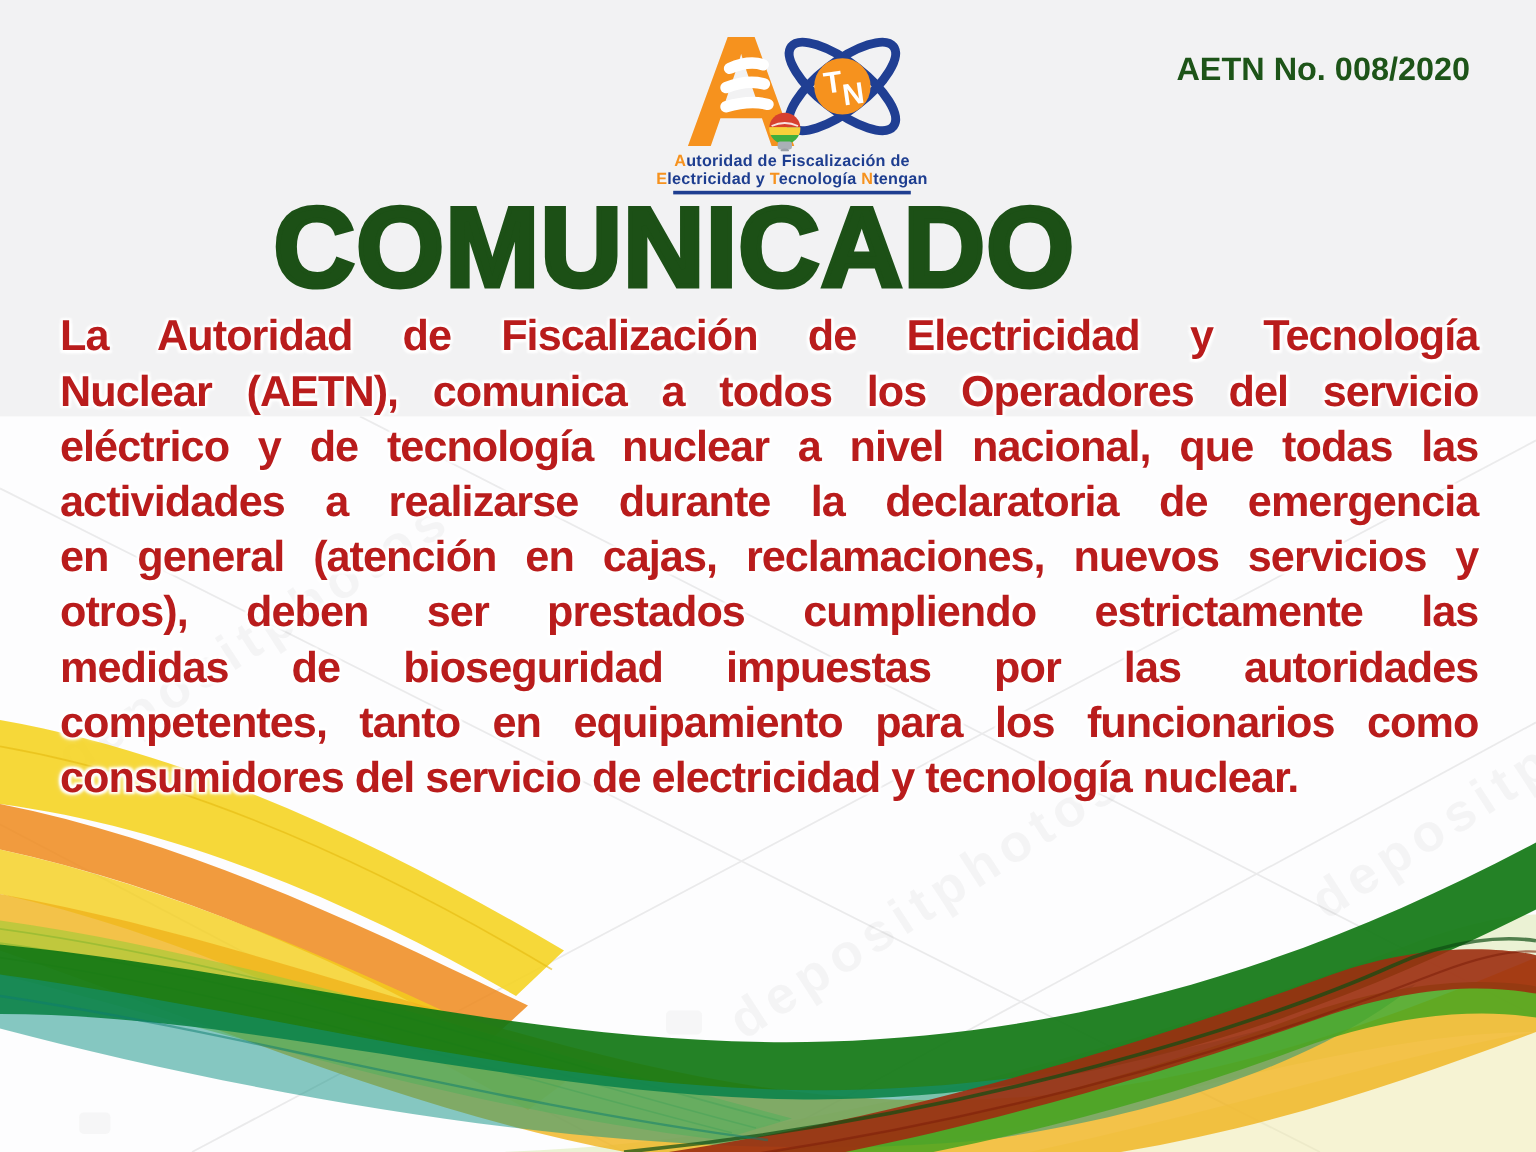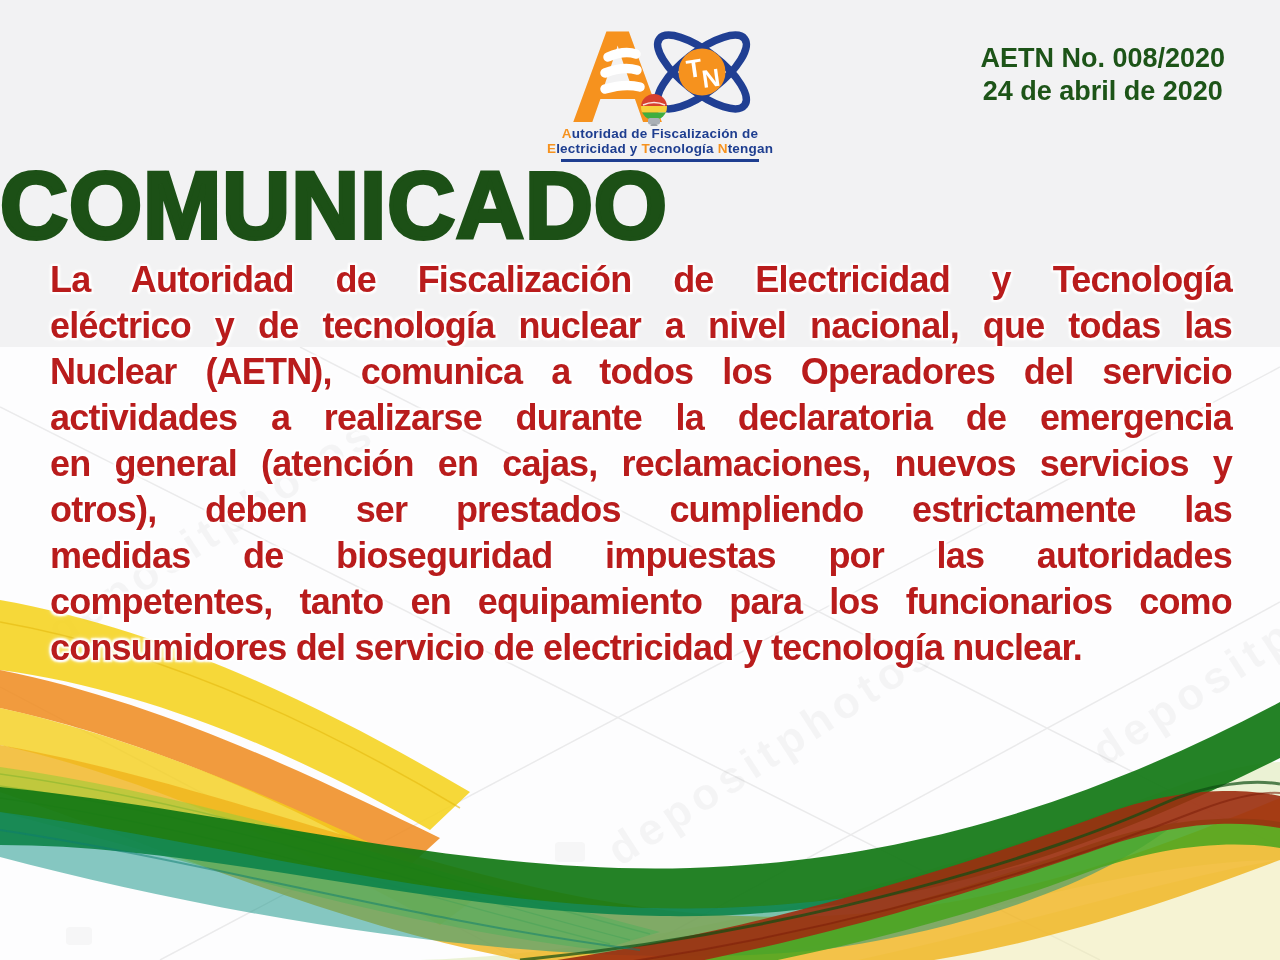--- a/index.html
+++ b/index.html
@@ -22,21 +22,21 @@
 
   
   .logo-wrap{position:absolute;left:660px;top:12px;transform:translateX(-50%);width:260px;text-align:center;}
   .logo-mark{width:192px;height:114px;display:block;margin:0 auto;}
   .logo-caption{color:#1e3e90;font-weight:bold;font-size:13.5px;line-height:15px;letter-spacing:.2px;white-space:nowrap;}
   .logo-caption .accent{color:#f6921e;}
   .logo-rule{height:3px;background:#1e3e90;width:198px;margin:3px auto 0;}
 
   
   .title{
-    position:absolute;top:152px;left:0;width:1124px;
+    position:absolute;top:152px;left:0;width:1124px;text-align:center;
     color:#1c5016;font-size:94px;font-weight:bold;letter-spacing:1px;
     -webkit-text-stroke:4px #1c5016;
   }
 
   
   .body-text{
     position:absolute;left:50px;top:257px;width:1182px;
     color:#b91c1c;font-weight:bold;font-size:36px;line-height:46px;letter-spacing:-0.8px;
     text-shadow:
       -2px -2px 2px rgba(255,255,255,.95), 2px -2px 2px rgba(255,255,255,.95),
@@ -100,21 +100,20 @@
     <path d="M330,452 C640,440 920,352 1110,282 C1180,257 1245,258 1280,266 L1280,298 C1235,290 1180,292 1110,315 C930,378 650,465 360,470 Z" fill="#9c2e10" opacity=".9"></path>
 
     <path d="M520,430 C820,400 1060,320 1160,275 C1210,252 1255,250 1280,254" stroke="#0e4d12" stroke-width="3" fill="none" opacity=".7"></path>
     <path d="M420,455 C760,430 1020,350 1200,280 C1240,265 1265,262 1280,263" stroke="#7e200a" stroke-width="2" fill="none" opacity=".6"></path>
     <path d="M0,300 C200,330 420,392 640,420" stroke="#0b7b6f" stroke-width="2" fill="none" opacity=".5"></path>
     <path d="M0,92 C170,122 330,200 460,278" stroke="#e4b90f" stroke-width="1.5" fill="none" opacity=".6"></path>
   </svg>
 
   <div class="header-meta">
     <div>AETN No. 008/2020</div>
-    <div>24 de abril de 2020</div>
   </div>
 
   <div class="logo-wrap">
     <svg class="logo-mark" viewBox="0 0 192 114">
 
       <text x="6" y="110" font-family="Liberation Sans, sans-serif" font-weight="bold" font-size="132" fill="#f6921e">A</text>
 
       <g stroke="#ffffff" stroke-width="9.5" stroke-linecap="round" fill="none">
         <path d="M44,45 Q60,38 72,42"></path>
         <path d="M41,61 Q59,54 73,58"></path>
@@ -150,22 +149,22 @@
         <div><span class="accent">A</span><span>utoridad de Fiscalización de</span></div>
         <div><span class="accent">E</span><span>lectricidad y </span><span class="accent">T</span><span>ecnología </span><span class="accent">N</span><span>tengan</span></div>
       </div>
     <div class="logo-rule"></div>
   </div>
 
   <div class="title">COMUNICADO</div>
 
   <div class="body-text">
       <div class="body-line">La Autoridad de Fiscalización de Electricidad y Tecnología</div>
+      <div class="body-line">Nuclear (AETN), comunica a todos los Operadores del servicio</div>
       <div class="body-line">eléctrico y de tecnología nuclear a nivel nacional, que todas las</div>
-      <div class="body-line">Nuclear (AETN), comunica a todos los Operadores del servicio</div>
       <div class="body-line">actividades a realizarse durante la declaratoria de emergencia</div>
       <div class="body-line">en general (atención en cajas, reclamaciones, nuevos servicios y</div>
       <div class="body-line">otros), deben ser prestados cumpliendo estrictamente las</div>
       <div class="body-line">medidas de bioseguridad impuestas por las autoridades</div>
       <div class="body-line">competentes, tanto en equipamiento para los funcionarios como</div>
       <div class="body-line last">consumidores del servicio de electricidad y tecnología nuclear.</div>
     </div>
 
 </div>
 

